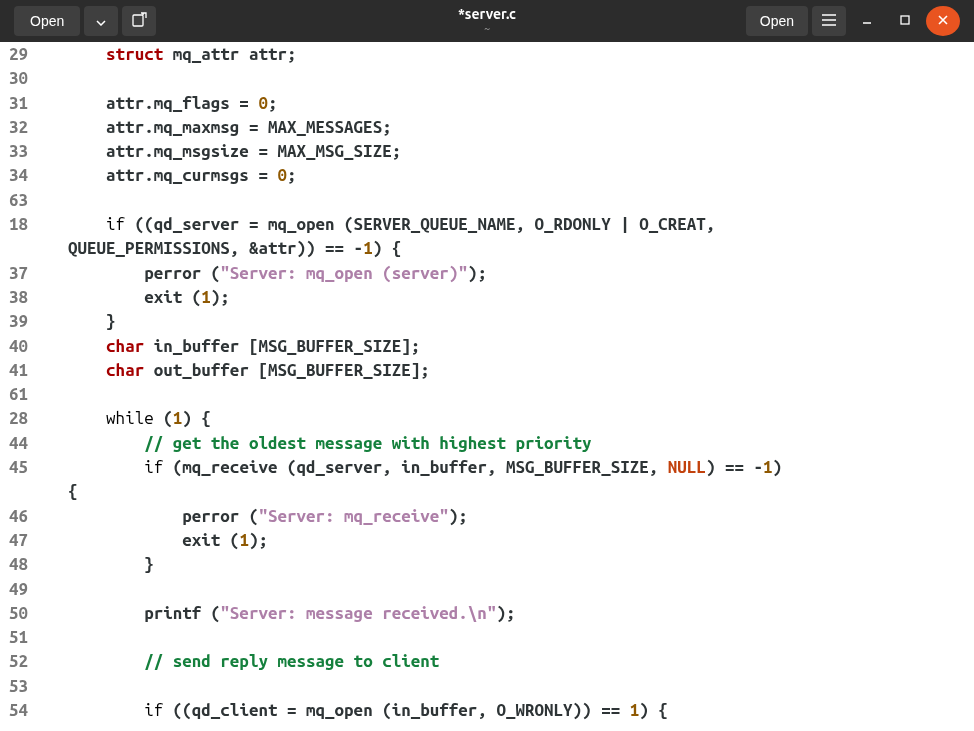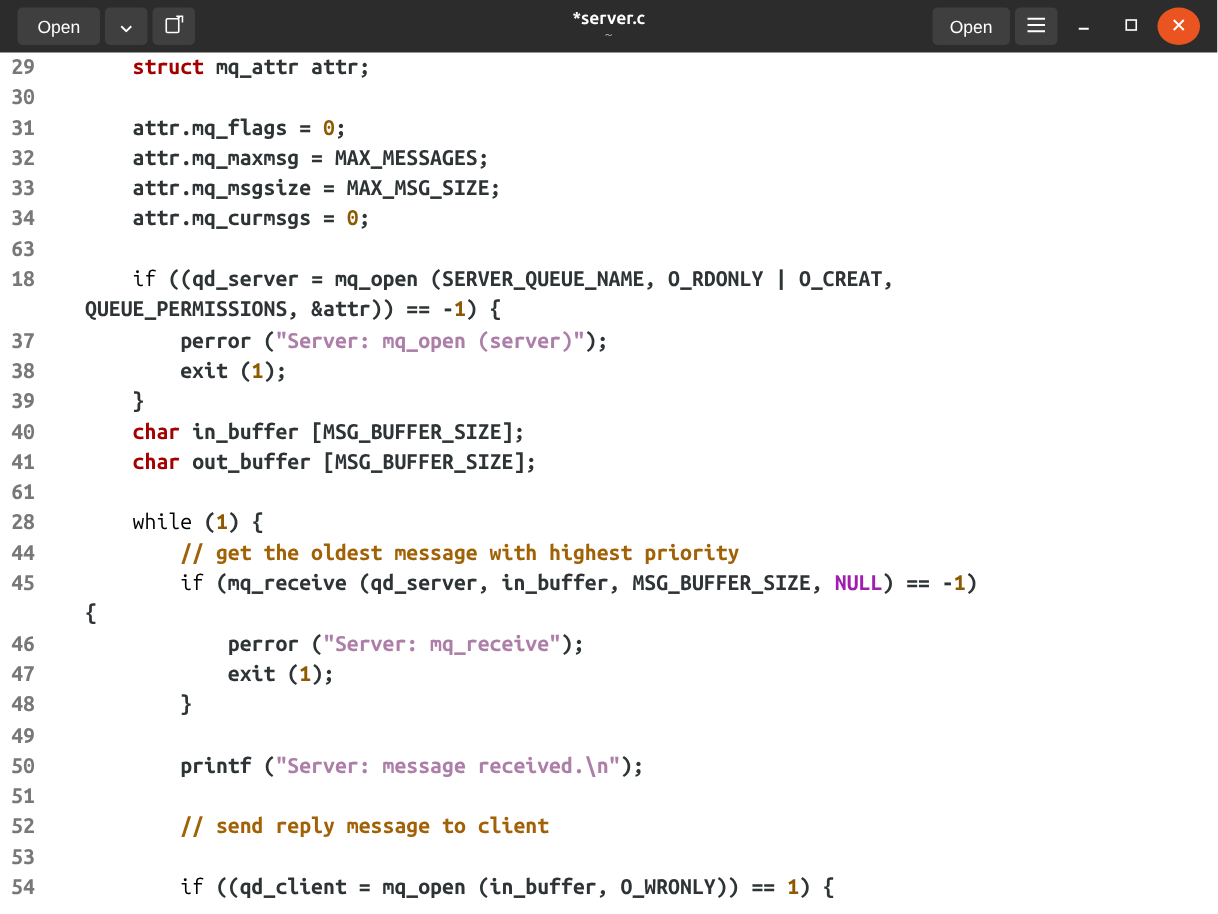--- a/index.html
+++ b/index.html
@@ -100,22 +100,22 @@
   }
   .code-line {
     height: 24.3px;
     padding-left: 6px;
     display: block;
   }
   .kw { color: #a40000; font-weight: bold; }
   .ty { color: #000000; font-weight: normal; }
   .num { color: #8f5902; }
   .str { color: #ad7fa8; }
-  .cmt { color: #a16207; }
-  .nullc { color: #a21caf; }
+  .cmt { color: #15803d; }
+  .nullc { color: #c2410c; }
 </style>
 </head>
 <body>
 
 <div class="titlebar">
   <button class="btn btn-open">Open</button>
   <button class="btn btn-icon">
     <span>
       <svg width="10" height="6" viewBox="0 0 10 6">
           <path d="M1 1 L5 5 L9 1" stroke="#fff" stroke-width="1.5" fill="none"></path>

